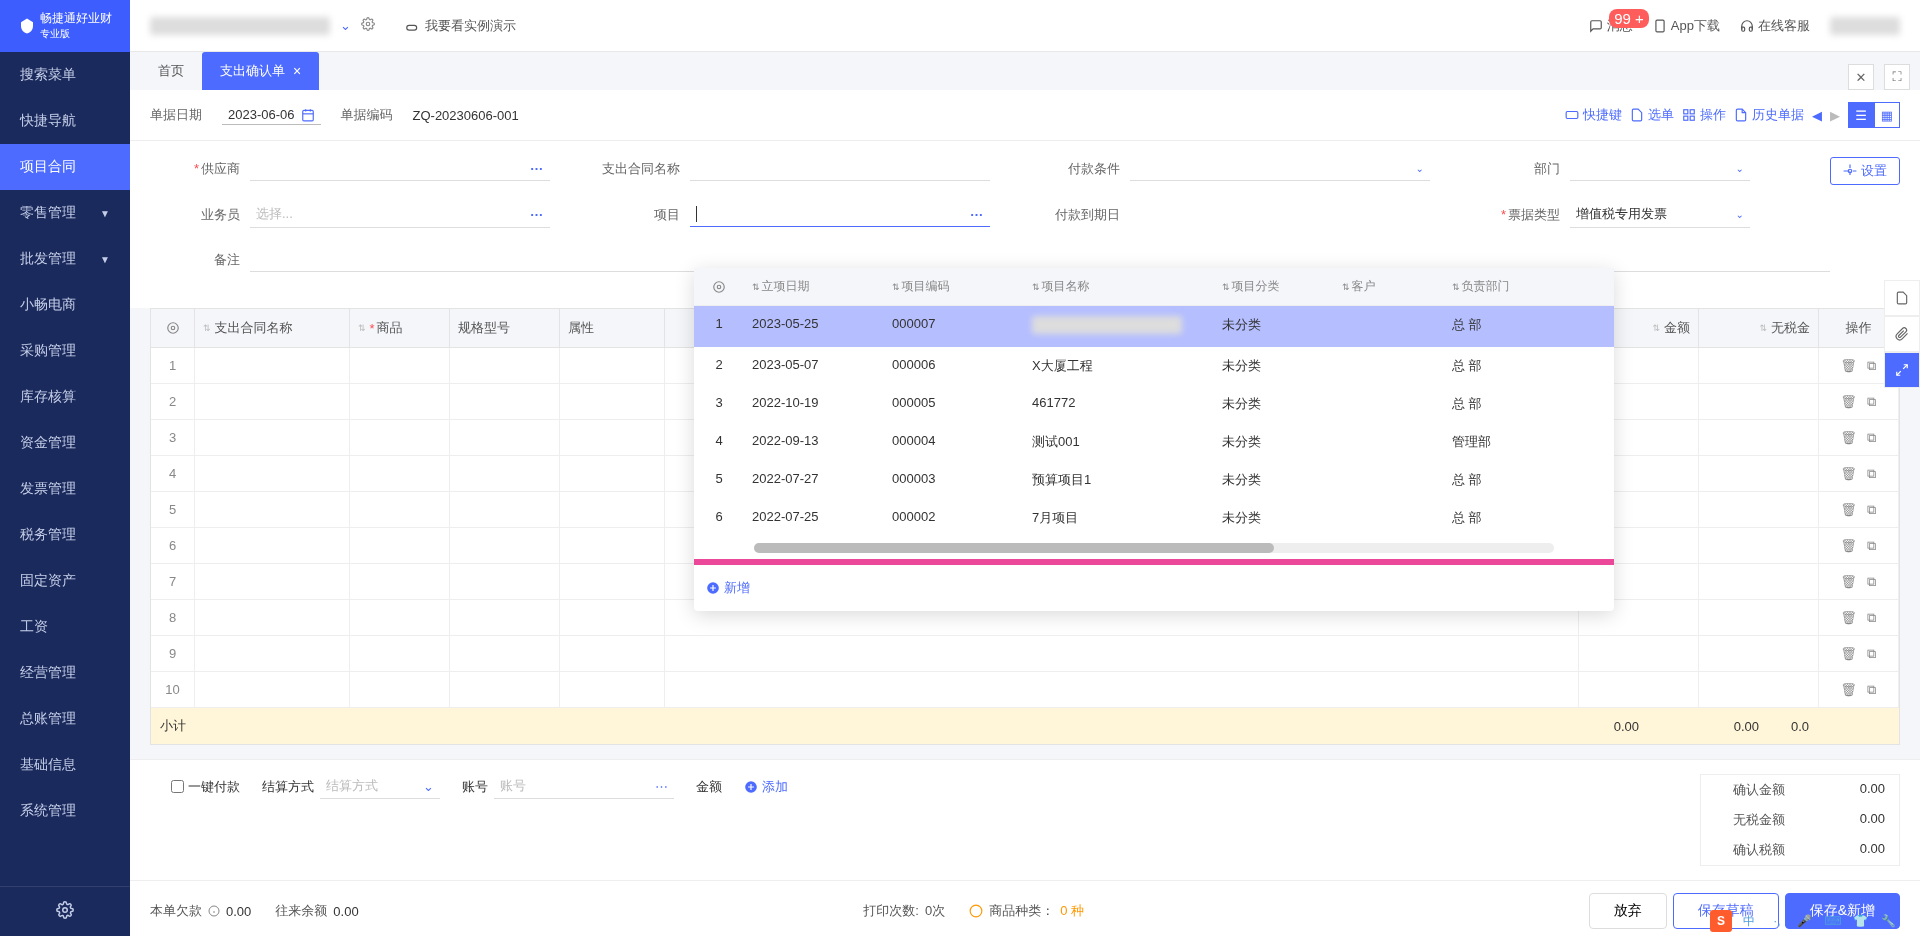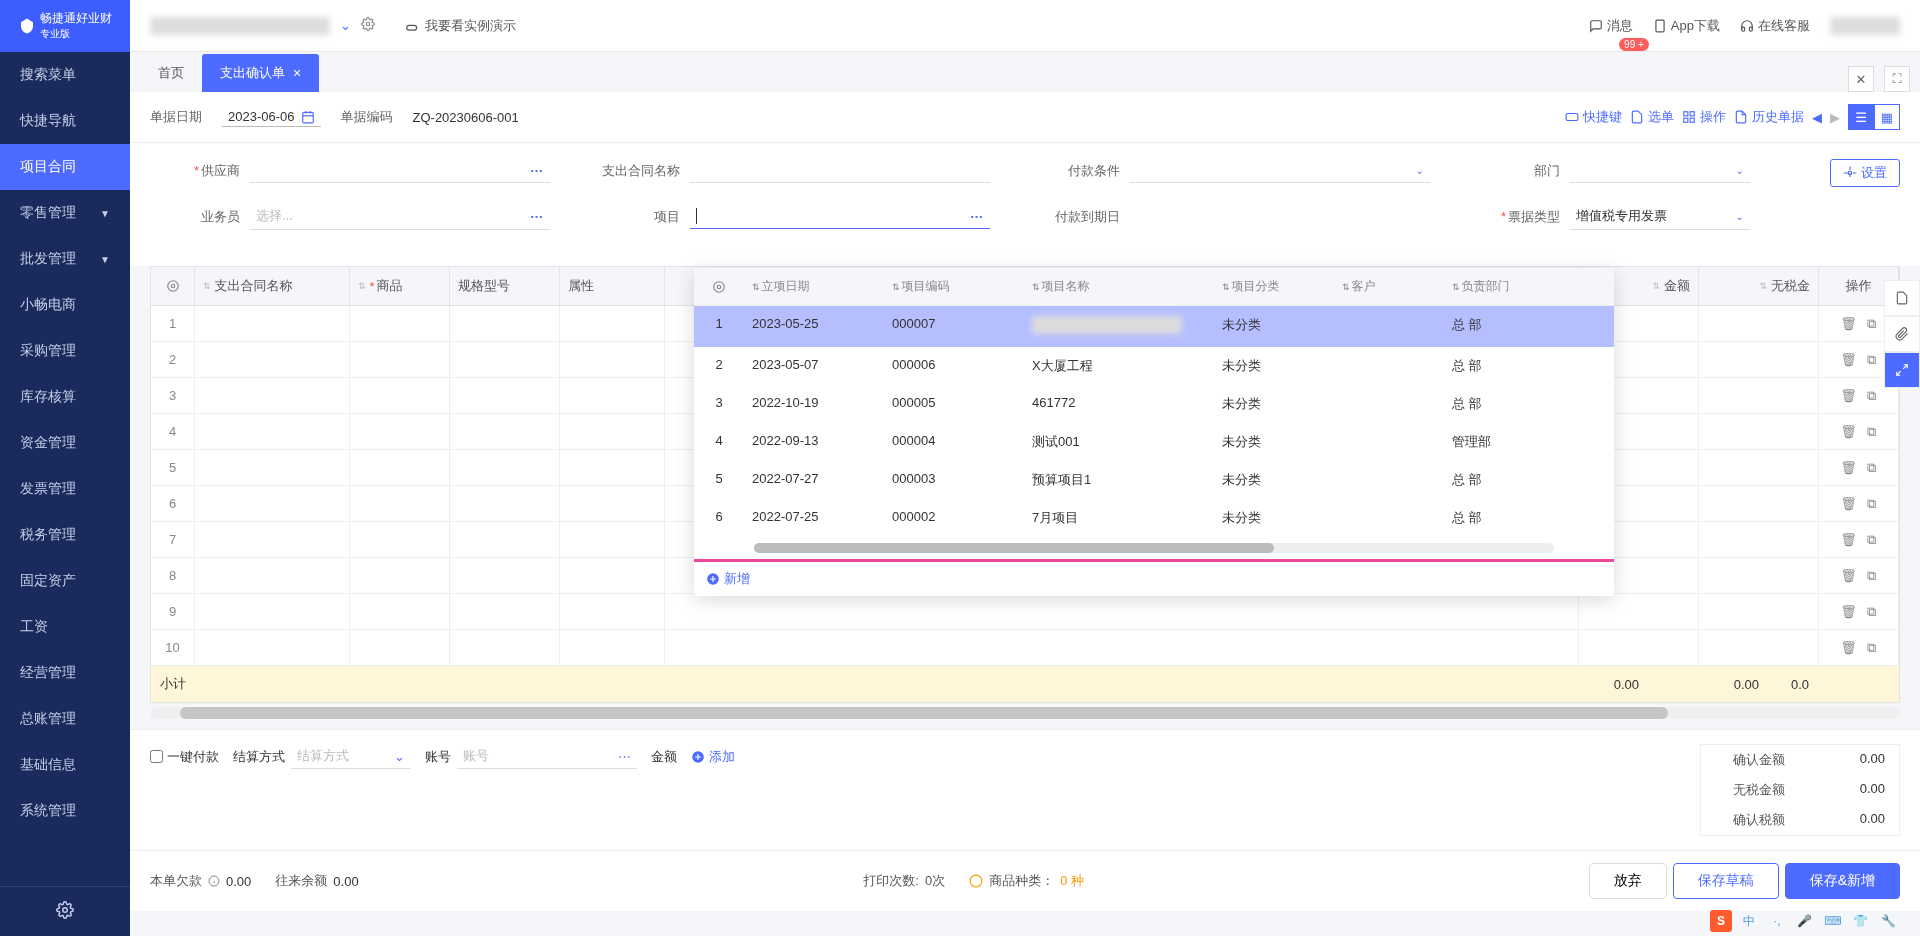--- a/index.html
+++ b/index.html
@@ -9,21 +9,21 @@
 .top-header { height: 52px; background: #fff; border-bottom: 1px solid #e8e8e8; display: flex; align-items: center; padding: 0 20px 0 0; }
 .logo-area { width: 130px; height: 52px; background: #3d5dff; color: #fff; display: flex; align-items: center; justify-content: center; font-size: 12px; padding: 0 8px; }
 .logo-area .logo-icon { width: 18px; height: 18px; margin-right: 4px; }
 .company-select { margin-left: 20px; display: flex; align-items: center; color: #666; cursor: pointer; }
 .blur-block { background: #ddd; filter: blur(3px); height: 18px; display: inline-block; border-radius: 2px; }
 .company-select .chevron { margin: 0 10px; color: #4d6bff; }
 .gear-small { color: #888; cursor: pointer; }
 .demo-link { margin-left: 30px; color: #555; display: flex; align-items: center; gap: 6px; cursor: pointer; }
 .header-right { margin-left: auto; display: flex; align-items: center; gap: 20px; }
 .hdr-item { display: flex; align-items: center; gap: 4px; color: #555; font-size: 13px; cursor: pointer; position: relative; }
-.badge-99 { position: absolute; top: -8px; right: -16px; background: #ff5c5c; color: #fff; font-size: 10px; padding: 1px 5px; border-radius: 8px; margin-top: 29px; }
+.badge-99 { position: absolute; top: -8px; right: -16px; background: #ff5c5c; color: #fff; font-size: 15px; padding: 1px 5px; border-radius: 8px; }
 
 
 .sidebar { position: absolute; left: 0; top: 52px; bottom: 0; width: 130px; background: #1b2a5c; color: #c5cee8; display: flex; flex-direction: column; }
 .sidebar-item { padding: 14px 20px; font-size: 14px; cursor: pointer; display: flex; align-items: center; justify-content: space-between; }
 .sidebar-item.active { background: #4d6bff; color: #fff; }
 .sidebar-footer { margin-top: auto; text-align: center; padding: 14px; border-top: 1px solid rgba(255,255,255,0.1); }
 .sb-chevron { font-size: 10px; }
 
 
 .main { position: absolute; left: 130px; top: 52px; right: 0; bottom: 0; background: #f5f6fa; display: flex; flex-direction: column; }
@@ -70,21 +70,21 @@
 .dd-row .dd-cell { padding: 0 8px; }
 .dd-c-idx { width: 50px; text-align: center; }
 .dd-c-date { width: 140px; }
 .dd-c-code { width: 140px; }
 .dd-c-name { width: 190px; }
 .dd-c-cat { width: 120px; }
 .dd-c-cust { width: 110px; }
 .dd-c-dept { width: 110px; }
 .dd-scroll { height: 10px; margin: 6px 60px 6px 60px; background: #eee; border-radius: 5px; position: relative; }
 .dd-scroll-thumb { position: absolute; left: 0; width: 65%; height: 100%; background: #bbb; border-radius: 5px; }
-.dd-footer { padding: 8px 12px; border-top: 3px solid #ec4899; }
+.dd-footer { padding: 14px 12px; border-top: 6px solid #ec4899; }
 .dd-add { color: #4d6bff; cursor: pointer; display: flex; align-items: center; gap: 4px; }
 
 
 .grid-wrap { background: #fff; margin: 0 20px; border: 1px solid #e3e3e3; }
 .grid-header { display: flex; background: #f5f6fa; border-bottom: 1px solid #e3e3e3; }
 .grid-header .gh { padding: 10px 8px; border-right: 1px solid #e3e3e3; color: #555; font-size: 13px; display: flex; align-items: center; }
 .gh .star { color: #ff4d4f; margin-right: 2px; }
 .gh .sort { color: #bbb; font-size: 9px; margin-right: 4px; }
 .gh-idx { width: 44px; justify-content: center; }
 .gh-contract { width: 155px; }
@@ -110,21 +110,21 @@
 .grid-total { display: flex; background: #fff5d9; height: 36px; align-items: center; }
 .grid-total .gt-label { width: 44px; text-align: center; padding-left: 0; }
 .grid-total .gt-spacer { flex: 1; }
 .grid-total .gt-val { width: 120px; text-align: right; padding-right: 10px; }
 .grid-total .gt-ops { width: 80px; }
 .hscroll { height: 12px; background: #f0f0f0; margin: 4px 20px 0 20px; border-radius: 6px; position: relative; }
 .hscroll-thumb { position: absolute; left: 30px; width: 85%; height: 100%; background: #c5c5c5; border-radius: 6px; }
 
 
 .bottom-form { background: #fff; padding: 14px 20px; display: flex; align-items: flex-start; gap: 20px; border-top: 1px solid #eee; margin-top: 10px; }
-.bf-left { display: flex; align-items: center; gap: 14px; flex: 1; }
+.bf-left { display: flex; align-items: center; gap: 22px; flex: 1; margin-left: 21px; }
 .bf-check { display: flex; align-items: center; gap: 4px; }
 .bf-field { display: flex; align-items: center; gap: 6px; }
 .bf-field .bfinput { border-bottom: 1px solid #ddd; min-width: 120px; padding: 3px 6px; color: #bbb; display: flex; align-items: center; justify-content: space-between; }
 .bf-add { color: #4d6bff; cursor: pointer; display: flex; align-items: center; gap: 4px; }
 .totals { margin-left: auto; border: 1px solid #eee; }
 .totals .trow { display: flex; padding: 6px 14px; gap: 20px; }
 .totals .tlabel { color: #555; width: 70px; text-align: right; }
 .totals .tval { width: 80px; text-align: right; font-weight: 500; }
 
 
@@ -390,20 +390,26 @@
         <span class="flabel">付款到期日</span>
       </div>
       <div class="form-field" style="min-width:280px">
         <span class="flabel"><span class="star">*</span><span>票据类型</span></span>
         <div class="finput">
             <span>增值税专用发票</span>
             <span class="chev-d">⌄</span>
           </div>
       </div>
     </div>
+    <div class="form-row">
+      <div class="form-field" style="min-width:1680px">
+        <span class="flabel">备注</span>
+        <div class="finput"></div>
+      </div>
+    </div>
   </div>
 
   <div class="grid-wrap">
     <div class="grid-header">
       <div class="gh gh-idx">
           <svg class="icon-svg" viewBox="0 0 24 24" fill="none" stroke="#888" stroke-width="2">
             <circle cx="12" cy="12" r="3"></circle>
             <circle cx="12" cy="12" r="9"></circle>
           </svg>
         </div>

